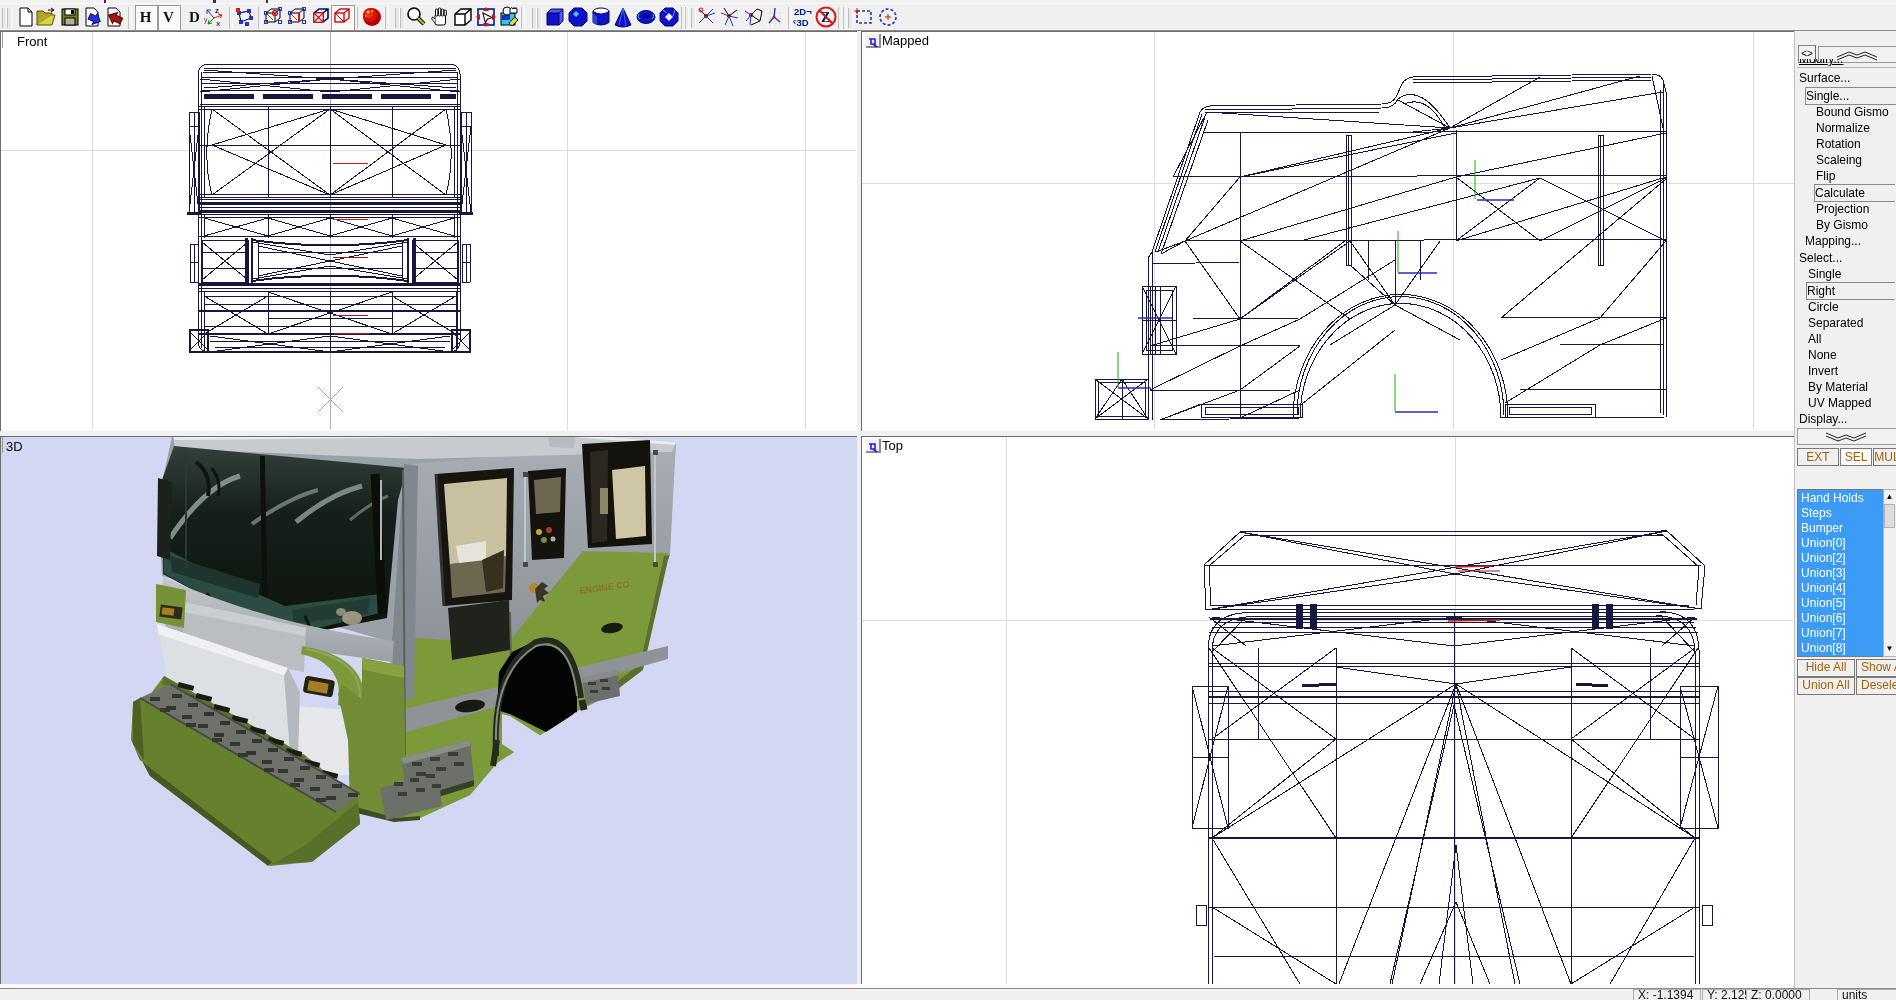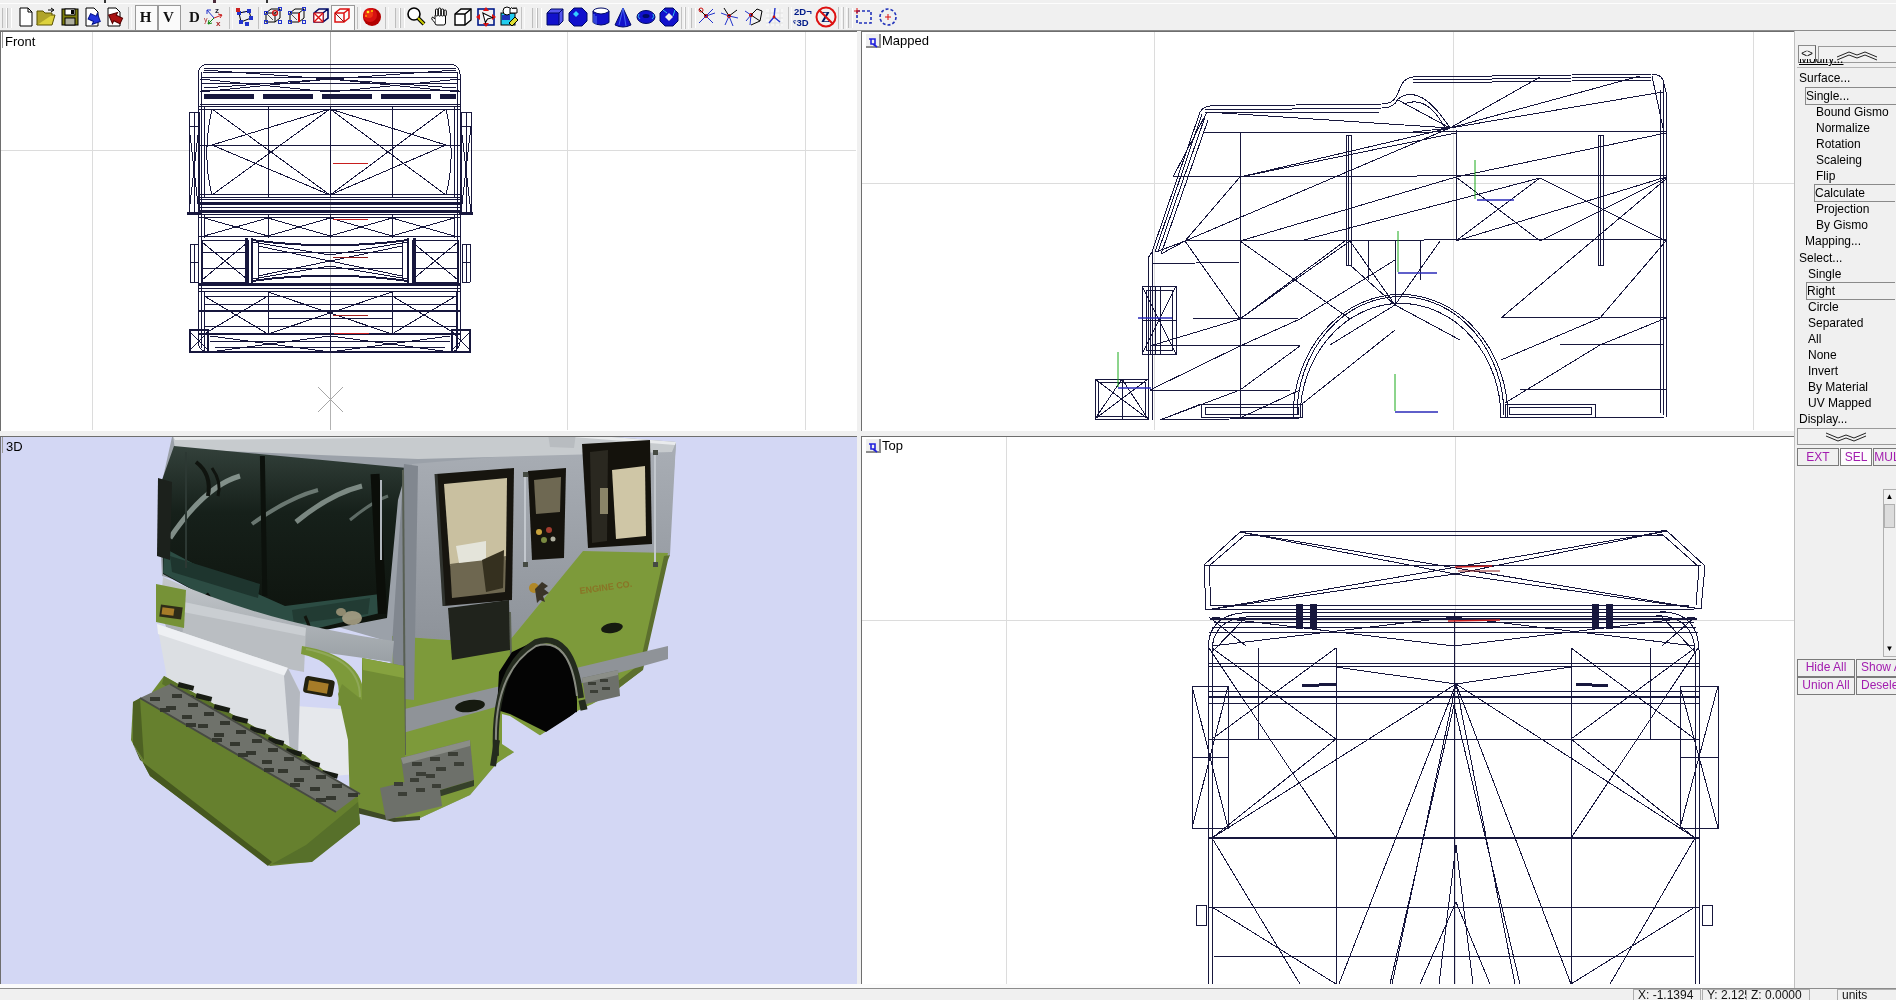--- a/index.html
+++ b/index.html
@@ -17,21 +17,21 @@
   .tbtxt{position:absolute;top:1px;height:24px;line-height:24px;text-align:center;
      font-weight:bold;font-size:15px;color:#111;font-family:"Liberation Serif",serif;}
   
   .vp{position:absolute;background:#fff;border-top:1px solid #6e6e6e;border-left:1px solid #6e6e6e;}
   .vplabel{position:absolute;font-size:13px;color:#000;z-index:5;}
   .vpicon{position:absolute;width:13px;height:12px;background:#f0f0f0;border-right:2px solid #8d8d8d;border-bottom:2px solid #8d8d8d;z-index:5;}
   
   #panel{position:absolute;left:1795px;top:31px;width:101px;height:956px;background:#f0f0f0;}
   .pitem{position:absolute;left:0;width:101px;height:16px;font-size:12px;color:#000;line-height:16px;white-space:nowrap;}
   .pbox{border:1px solid #8a8a8a;}
-  .pbtn{position:absolute;background:#f0f0f0;border:1px solid #7a7a7a;font-size:12px;color:#a21caf;text-align:center;overflow:hidden;white-space:nowrap;}
+  .pbtn{position:absolute;background:#f0f0f0;border:1px solid #7a7a7a;font-size:12px;color:#a16207;text-align:center;overflow:hidden;white-space:nowrap;}
   
   #status{position:absolute;left:0;top:988px;width:1896px;height:12px;background:#f0f0f0;border-top:1px solid #8c8c8c;}
   .scell{position:absolute;top:989px;height:10px;background:#f0f0f0;border:1px solid #adadad;font-size:12px;line-height:11px;color:#111;padding-left:4px;overflow:visible;white-space:nowrap;}
 </style>
 </head>
 <body>
 <div id="page">
   <div id="menusliver">
     <div style="position:absolute;left:104px;top:0;width:2px;height:3px;background:#333;"></div>
     <div style="position:absolute;left:213px;top:0;width:3px;height:3px;background:#4a2a3a;"></div>
@@ -244,21 +244,21 @@
         <path d="M5,3 v6 M2,6 h6" stroke="#dd1111"></path>
       </svg>
     <svg class="tbtn" style="left:876px;">
         <circle cx="12" cy="12" r="8" fill="none" stroke="#2233bb" stroke-width="1.6" stroke-dasharray="3 2"></circle>
         <path d="M12,9 v6 M9,12 h6" stroke="#dd1111"></path>
       </svg>
   </div>
   <div id="tbline"></div>
 
   <div class="vp" id="vp-front" style="left:0;top:31px;width:856px;height:399px;overflow:hidden;">
-    <div class="vplabel" style="left:4px;top:2px;text-align:right;">Front</div>
+    <div class="vplabel" style="left:16px;top:2px;text-align:right;">Front</div>
     <div style="position:absolute;left:1px;top:0;width:1px;height:16px;background:#9a9a9a;"></div>
     <svg class="abs" style="left:-1px;top:-32px;" width="1896" height="1000">
       <g stroke="#dcdcdc" stroke-width="1">
         <line x1="92.5" y1="31" x2="92.5" y2="430"></line>
           <line x1="567.5" y1="31" x2="567.5" y2="430"></line>
           <line x1="805.5" y1="31" x2="805.5" y2="430"></line>
         <line x1="0" y1="150.5" x2="856" y2="150.5"></line>
       </g>
       <line x1="330.5" y1="31" x2="330.5" y2="430" stroke="#b2b2b2"></line>
       <g stroke="#a6a6a6">
@@ -909,20 +909,23 @@
     <div class="pitem" style="left:4px;top:380px;">Display...</div>
     <div style="position:absolute;left:2px;top:397px;width:98px;height:15px;border:1px solid #9a9a9a;background:#f1f1f1;">
       <svg width="98" height="15">
           <path d="M28,4 L40,9 L48,6 L56,9 L68,4 M28,7 L40,12 L48,9 L56,12 L68,7" stroke="#222" fill="none"></path>
         </svg>
     </div>
     <div class="pbtn" style="left:2px;top:417px;width:40px;height:16px;line-height:16px;">EXT</div>
     <div class="pbtn" style="left:45px;top:417px;width:30px;height:16px;line-height:16px;background:#fdfdfd;">SEL</div>
     <div class="pbtn" style="left:78px;top:417px;width:26px;height:16px;line-height:16px;">MUL</div>
 
+    <div style="position:absolute;left:2px;top:458px;width:86px;height:166px;background:#3c9bf4;border:1px solid #7a7a7a;border-right:none;overflow:hidden;">
+      <div style="font-size:12px;color:#fff;line-height:15px;padding:1px 0 0 3px;white-space:nowrap;">Hand Holds<br>Steps<br>Bumper<br>Union[0]<br>Union[2]<br>Union[3]<br>Union[4]<br>Union[5]<br>Union[6]<br>Union[7]<br>Union[8]</div>
+    </div>
     <div style="position:absolute;left:88px;top:458px;width:13px;height:166px;background:#f0f0f0;border:1px solid #b0b0b0;">
       <div style="position:absolute;left:0;top:0;width:11px;height:14px;font-size:8px;text-align:center;line-height:14px;color:#000;">▲</div>
       <div style="position:absolute;left:0;bottom:0;width:11px;height:14px;font-size:8px;text-align:center;line-height:14px;color:#000;">▼</div>
       <div style="position:absolute;left:0;top:14px;width:11px;height:24px;background:#dcdcdc;border:1px solid #b0b0b0;box-sizing:border-box;"></div>
     </div>
     <div class="pbtn" style="left:2px;top:628px;width:56px;height:16px;line-height:15px;font-size:12px;">Hide All</div>
     <div class="pbtn" style="left:61px;top:628px;width:43px;height:16px;line-height:15px;font-size:12px;text-align:left;padding-left:4px;">Show Al</div>
     <div class="pbtn" style="left:2px;top:646px;width:56px;height:16px;line-height:15px;font-size:12px;">Union All</div>
     <div class="pbtn" style="left:61px;top:646px;width:43px;height:16px;line-height:15px;font-size:12px;text-align:left;padding-left:4px;">Deselec</div>
   </div>

